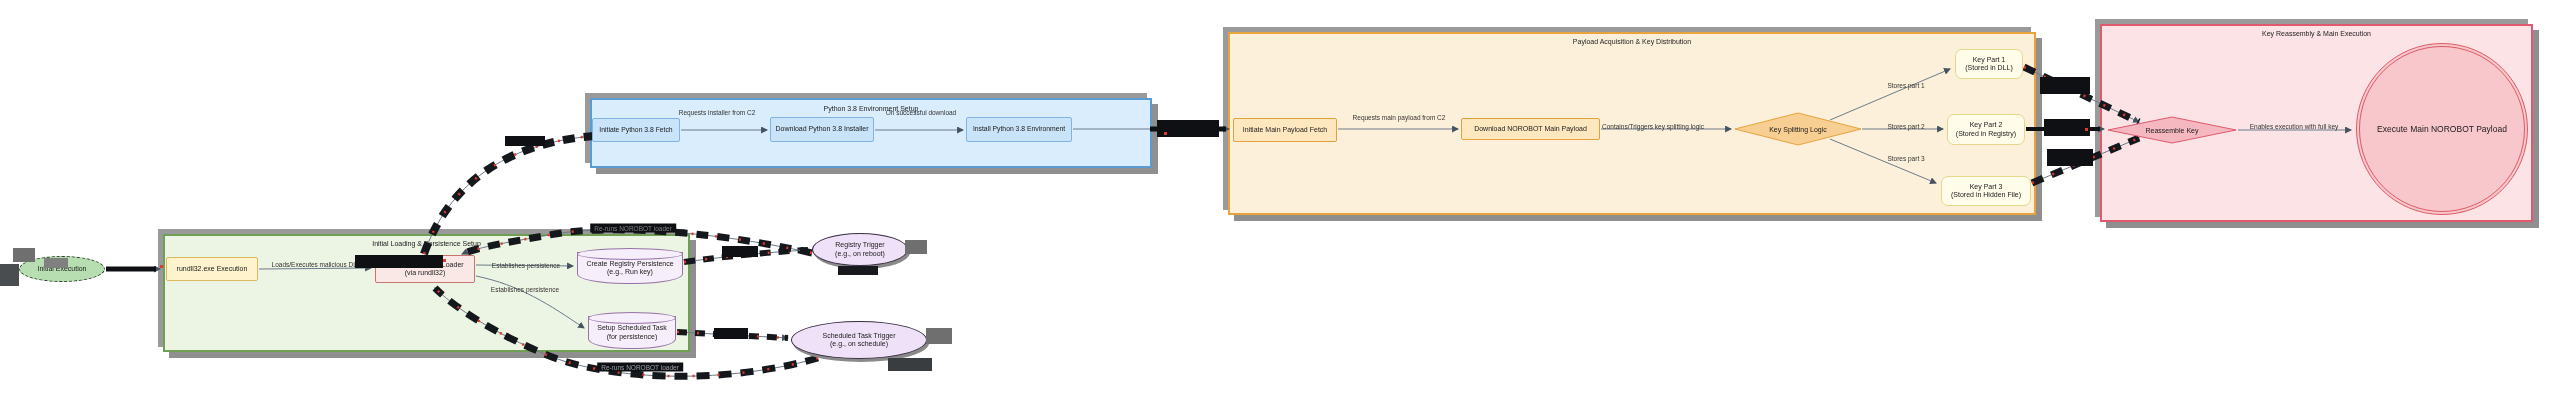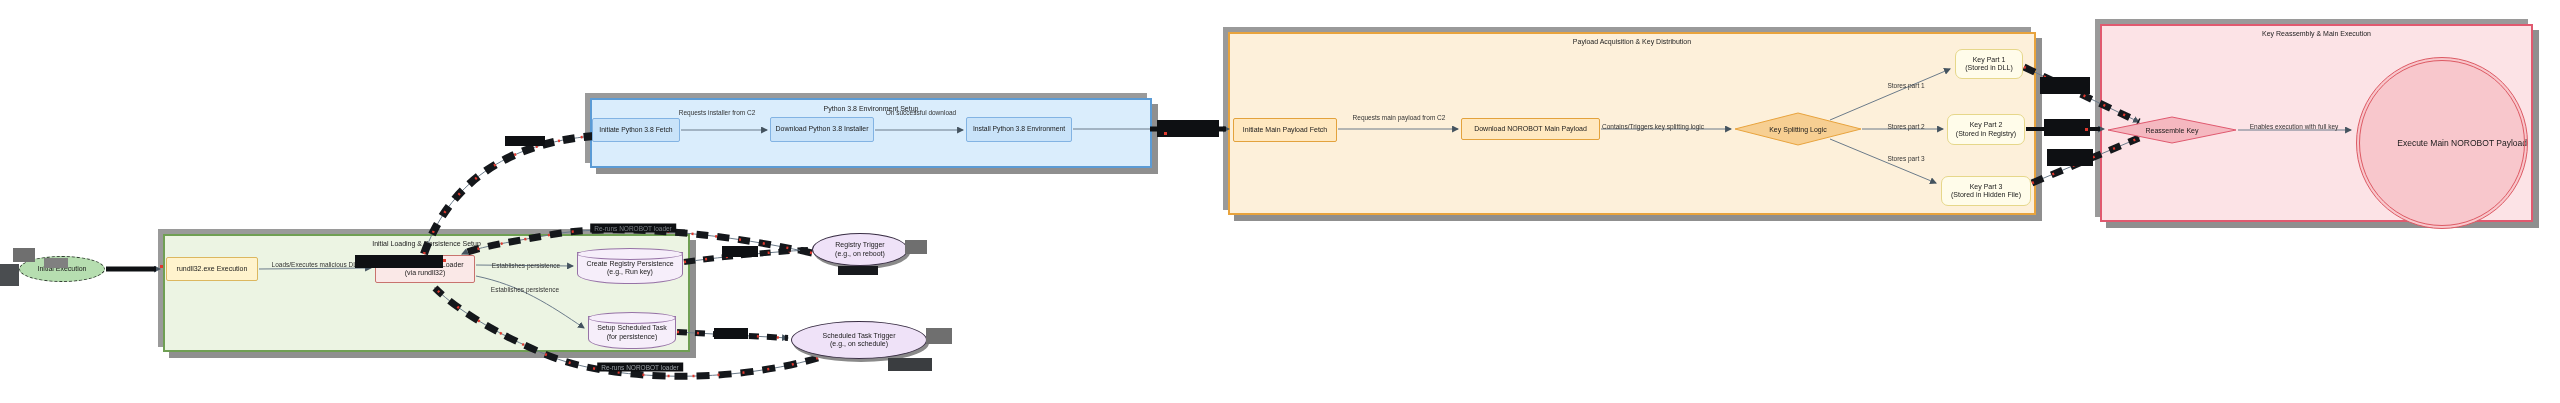--- a/index.html
+++ b/index.html
@@ -191,21 +191,21 @@
     <span>(Stored in Hidden File)</span>
   </div>
 
   <div class="dnode" style="left:2106px;top:116px;width:132px;height:28px;">
     <svg width="132" height="28">
       <polygon points="66,1 130,14 66,27 2,14" fill="#f5b8c0" stroke="#e0596f" stroke-width="1"></polygon>
     </svg>
     <span class="dlabel">Reassemble Key</span>
   </div>
 
-  <div class="circle2" style="left:2356px;top:57px;width:172px;height:172px;justify-content:flex-end;">
+  <div class="circle2" style="left:2356px;top:43px;width:172px;height:172px;">
     <span>Execute Main NOROBOT Payload</span>
   </div>
 
   <div class="elabel" style="left:316px;top:264px;">Loads/Executes malicious DLL</div>
   <div class="elabel" style="left:526px;top:265px;">Establishes persistence</div>
   <div class="elabel" style="left:525px;top:289px;">Establishes persistence</div>
   <div class="elabel" style="left:717px;top:112px;">Requests installer from C2</div>
   <div class="elabel" style="left:921px;top:112px;">On successful download</div>
   <div class="elabel" style="left:1399px;top:117px;">Requests main payload from C2</div>
   <div class="elabel" style="left:1653px;top:126px;">Contains/Triggers key splitting logic</div>

